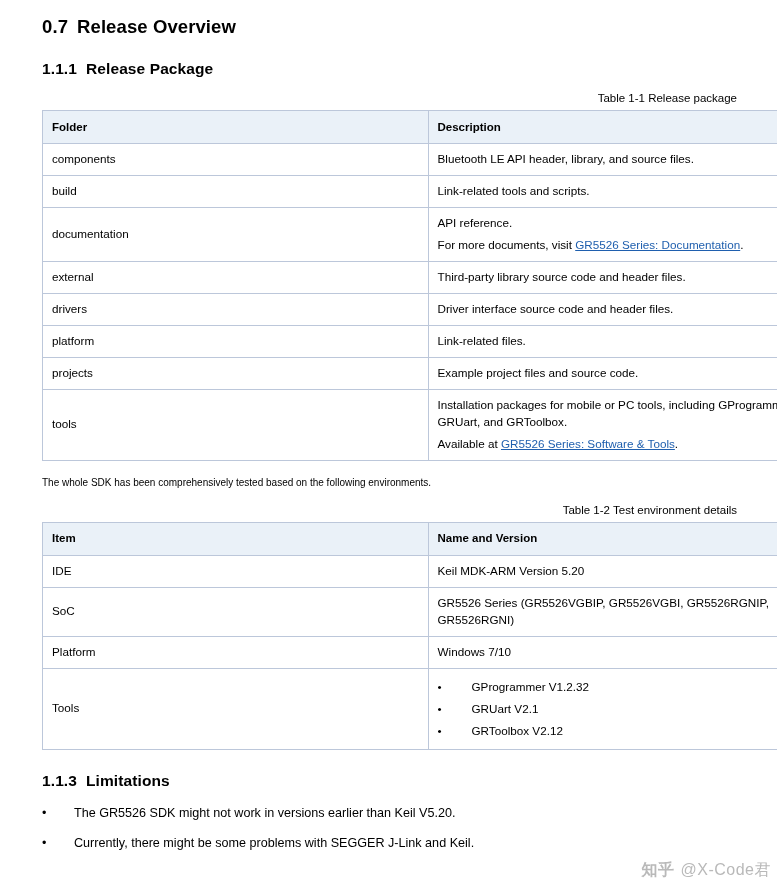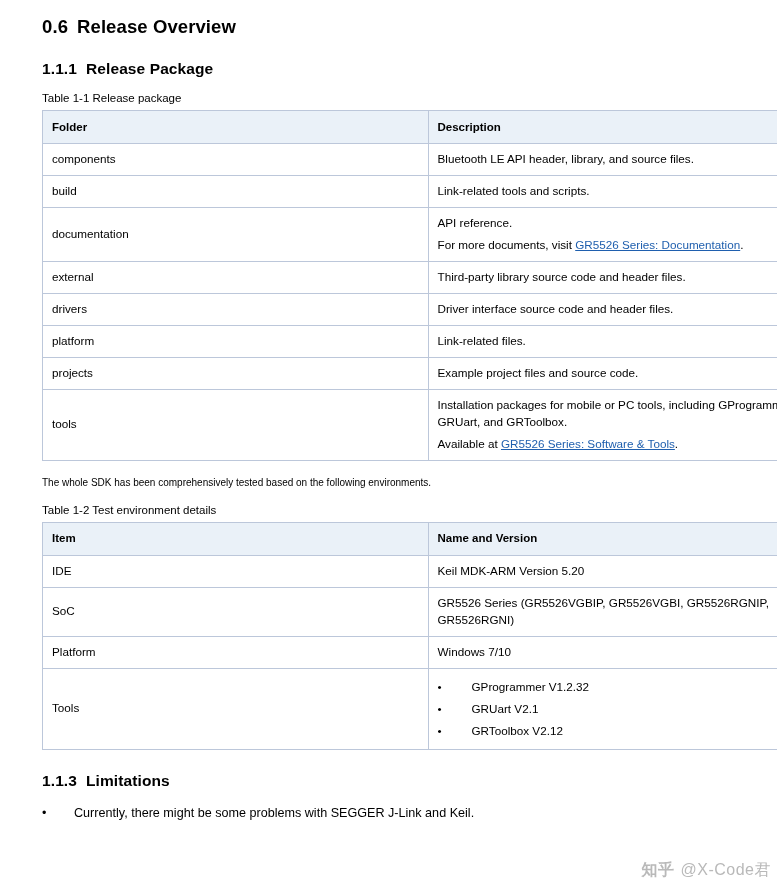--- a/index.html
+++ b/index.html
@@ -31,21 +31,21 @@
     font-size: 15.5px;
     font-weight: bold;
     margin: 22px 0 0 0;
     letter-spacing: 0.1px;
   }
   h2.sec .num, h3.subsec .num {
     display: inline-block;
     margin-right: 9px;
   }
   .tbl-caption {
-    text-align: left;
+    text-align: right;
     font-size: 11.5px;
     margin: 14px 0 6px 0;
     color: #000;
   }
   table.doc {
     border-collapse: collapse;
     width: 772px;
     font-size: 11.7px;
     table-layout: fixed;
   }
@@ -124,21 +124,21 @@
     font-weight: bold;
     margin-right: 6px;
   }
 </style>
 </head>
 <body>
 
 <div class="page">
 
   <h2 class="sec">
-    <span class="num">0.6</span><span>Release Overview</span>
+    <span class="num">0.7</span><span>Release Overview</span>
   </h2>
 
   <h3 class="subsec">
     <span class="num">1.1.1</span><span>Release Package</span>
   </h3>
 
   <div class="tbl-caption">Table 1-1 Release package</div>
 
   <table class="doc t1">
     <thead>
@@ -226,20 +226,23 @@
       </tr>
     </tbody>
   </table>
 
   <h3 class="subsec">
     <span class="num">1.1.3</span><span>Limitations</span>
   </h3>
 
   <ul class="bullets">
     <li>
+      <span>The GR5526 SDK might not work in versions earlier than Keil V5.20.</span>
+    </li>
+    <li>
       <span>Currently, there might be some problems with SEGGER J-Link and Keil.</span>
       
     </li>
   </ul>
 
 </div>
 
 <div class="watermark">
   <span class="wm-logo">知乎</span><span>@X-Code君</span>
 </div>

